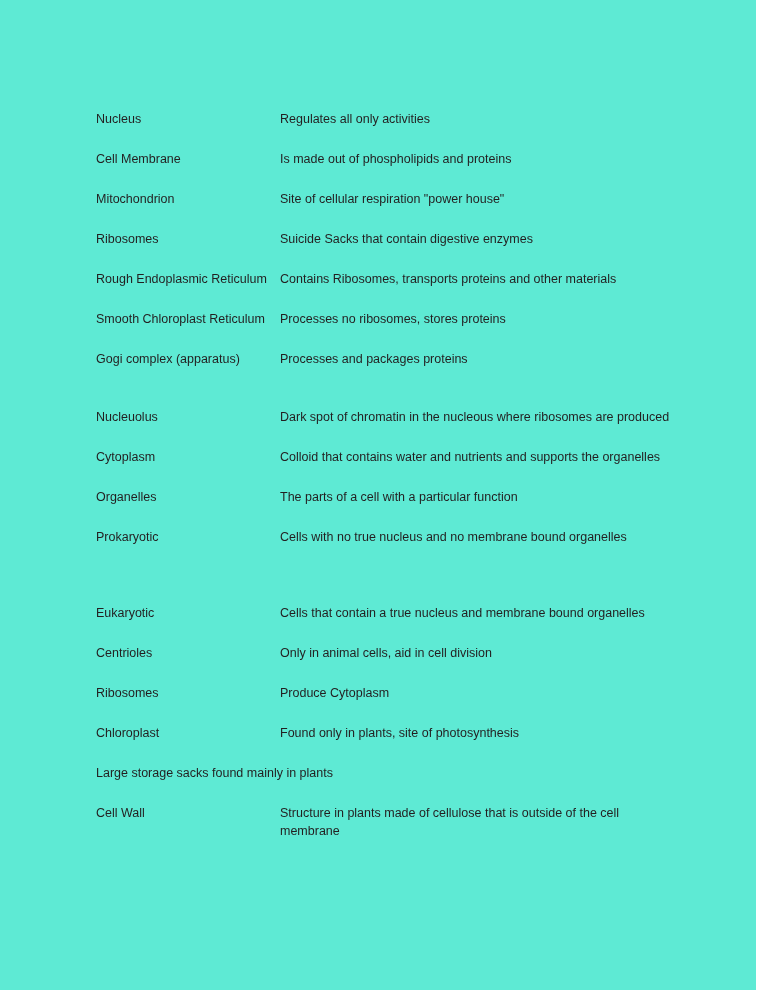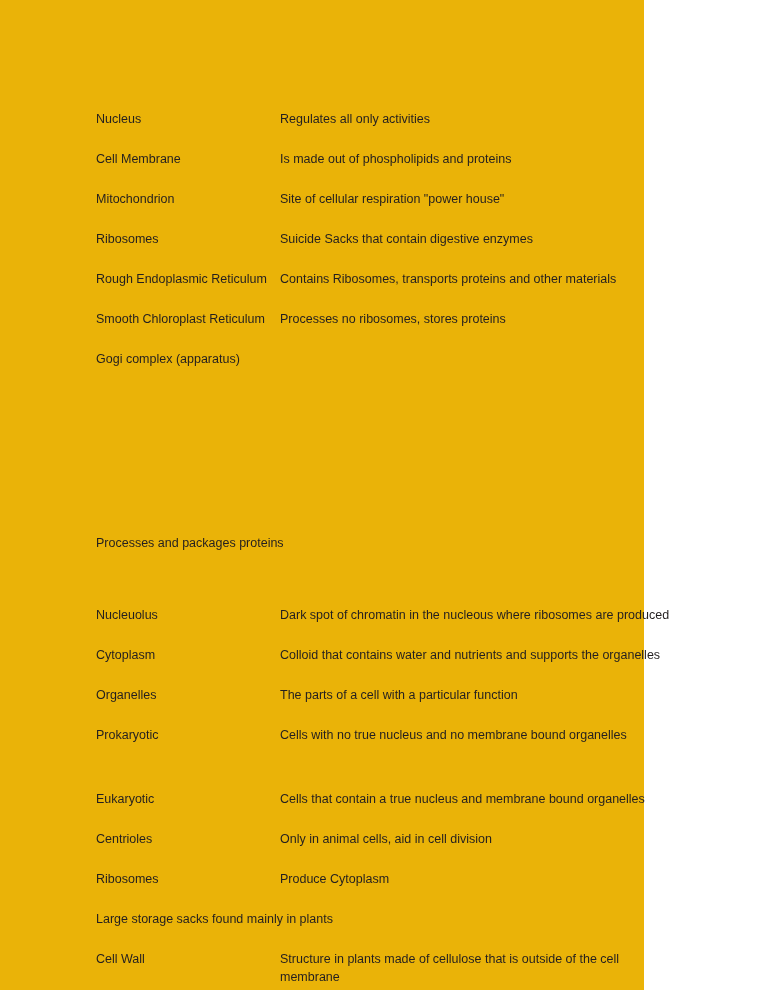--- a/index.html
+++ b/index.html
@@ -9,42 +9,41 @@
   }
   body {
     width: 765px;
     height: 990px;
     font-family: "Liberation Sans", sans-serif;
     color: #231f20;
     -webkit-font-smoothing: antialiased;
   }
   .page {
     position: relative;
-    width: 644px;
+    width: 756px;
     height: 990px;
-    background: #eab308;
+    background: #5eead4;
     box-sizing: border-box;
   }
   .glossary {
     position: absolute;
     left: 96px;
     top: 110px;
     width: 600px;
   }
   .row {
     display: flex;
     align-items: flex-start;
     margin-bottom: 22px;
   }
   .row.gap-after {
-    margin-bottom: 46px;
+    margin-bottom: 58px;
   }
   .row.gap-after-lg {
-    margin-bottom: 54px;
-    flex-direction: column;
+    margin-bottom: 40px;
   }
   .term {
     width: 184px;
     flex: 0 0 184px;
     font-size: 12.5px;
     line-height: 18px;
     color: #231f20;
     padding-right: 6px;
     box-sizing: border-box;
   }
@@ -111,20 +110,24 @@
       </div>
       <div class="row">
         <div class="term">Centrioles</div>
         <div class="definition">Only in animal cells, aid in cell division</div>
       </div>
       <div class="row">
         <div class="term">Ribosomes</div>
         <div class="definition">Produce Cytoplasm</div>
       </div>
       <div class="row">
+        <div class="term">Chloroplast</div>
+        <div class="definition">Found only in plants, site of photosynthesis</div>
+      </div>
+      <div class="row">
         <div class="definition">Large storage sacks found mainly in plants</div>
       </div>
       <div class="row">
         <div class="term">Cell Wall</div>
         <div class="definition">Structure in plants made of cellulose that is outside of the cell membrane</div>
       </div>
     </div>
 </div>
 
 </body></html>

